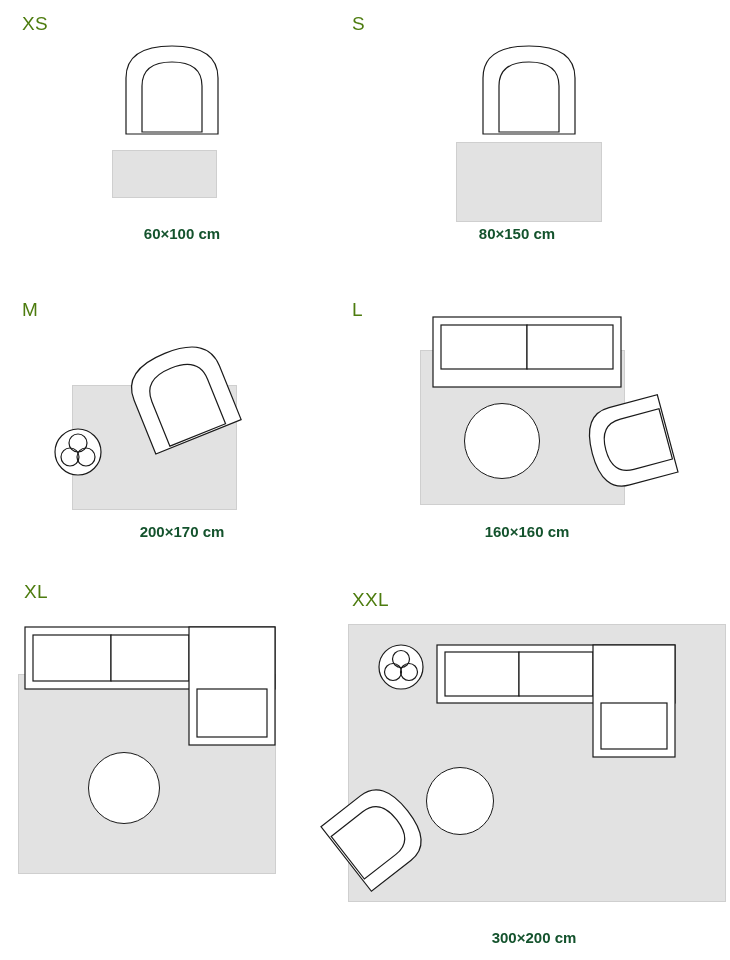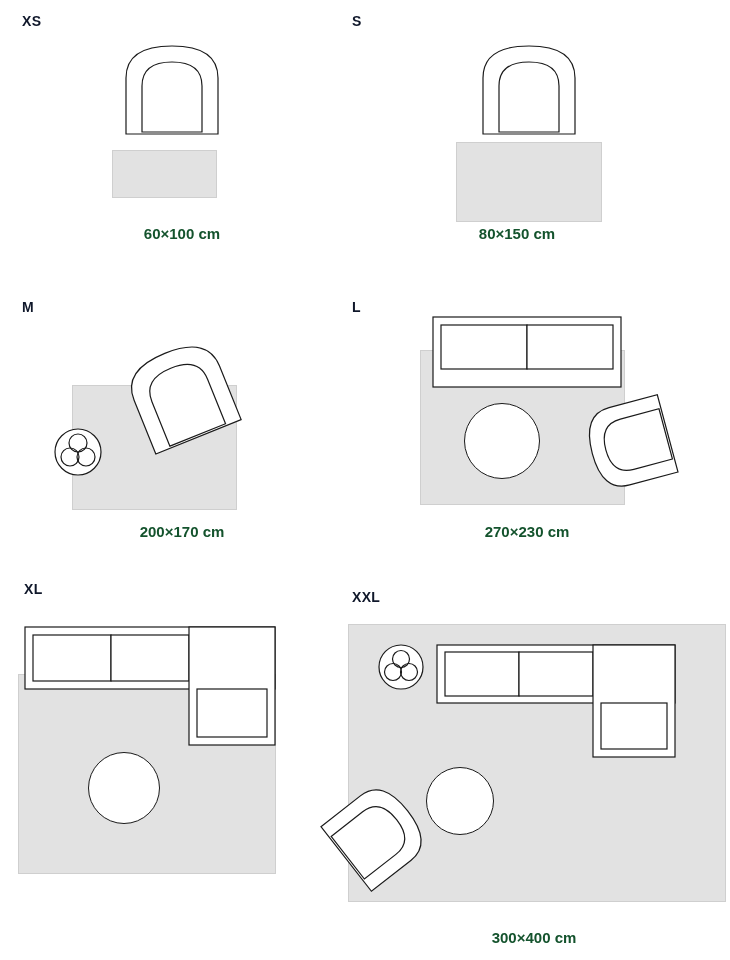--- a/index.html
+++ b/index.html
@@ -17,24 +17,24 @@
   }
   .sheet {
     position: relative;
     width: 730px;
     height: 960px;
   }
   .cell {
     position: absolute;
   }
   .size-label {
-    font-size: 14px;
-    font-weight: bold;
+    font-size: 19px;
+    font-weight: normal;
     letter-spacing: 0.3px;
-    color: #0f172a;
+    color: #4d7c0f;
     line-height: 1;
   }
   .dim-label {
     font-size: 15px;
     font-weight: bold;
     color: #14532d;
     text-align: center;
     line-height: 1;
     white-space: nowrap;
   }
@@ -137,21 +137,21 @@
       <div class="table-round" style="left:112px; top:85px; width:76px; height:76px;"></div>
 
       <svg width="110" height="110" style="position:absolute; left:228px; top:66px;">
         <g transform="rotate(-105 55 55)">
           <path class="stroke" d="M12,88 L12,38 Q12,10 52,10 Q92,10 92,38 L92,88 Z"></path>
           <path class="stroke" d="M26,86 L26,46 Q26,24 52,24 Q78,24 78,46 L78,86 Z"></path>
         </g>
       </svg>
     </div>
 
-    <div class="dim-label" style="position:absolute; left:0; top:224px; width:350px;">270×230 cm</div>
+    <div class="dim-label" style="position:absolute; left:0; top:224px; width:350px;">160×160 cm</div>
   </div>
 
   <div class="cell" style="left:18px; top:582px; width:320px; height:370px;">
     <div class="size-label" style="left:6px; top:0; position:absolute;">XL</div>
 
     <div class="stage" style="left:0; top:22px; width:320px; height:290px;">
 
       <div class="rug" style="left:0px; top:70px; width:258px; height:200px;"></div>
 
       <svg width="262" height="170" style="position:absolute; left:6px; top:22px;">
@@ -192,16 +192,16 @@
       <div class="table-round" style="left:78px; top:155px; width:68px; height:68px;"></div>
 
       <svg width="110" height="110" style="position:absolute; left:-28px; top:172px;">
         <g transform="rotate(52 55 55)">
           <path class="stroke" d="M12,90 L12,40 Q12,12 53,12 Q94,12 94,40 L94,90 Z"></path>
           <path class="stroke" d="M26,88 L26,48 Q26,26 53,26 Q80,26 80,48 L80,88 Z"></path>
         </g>
       </svg>
     </div>
 
-    <div class="dim-label" style="position:absolute; left:0; top:348px; width:372px;">300×400 cm</div>
+    <div class="dim-label" style="position:absolute; left:0; top:348px; width:372px;">300×200 cm</div>
   </div>
 
 </div>
 
 </body></html>

